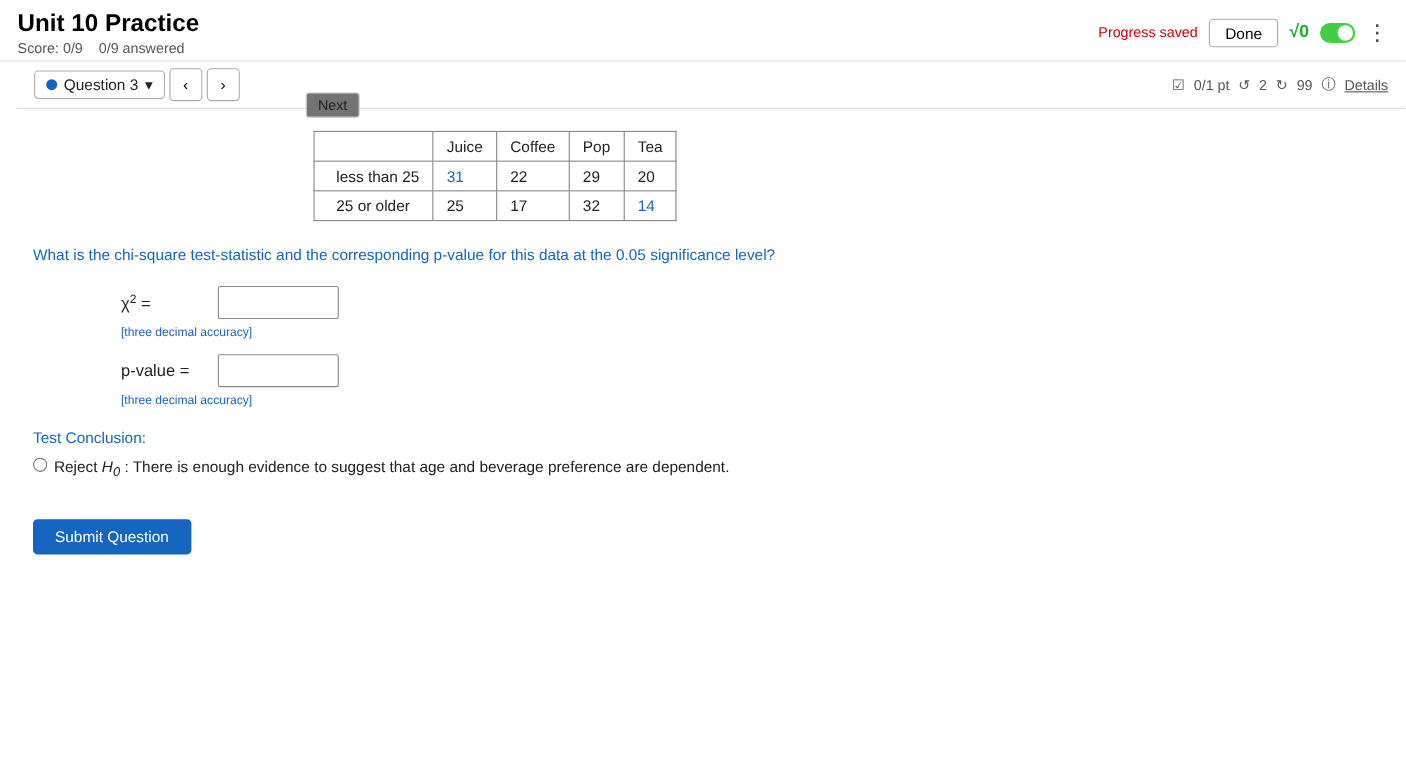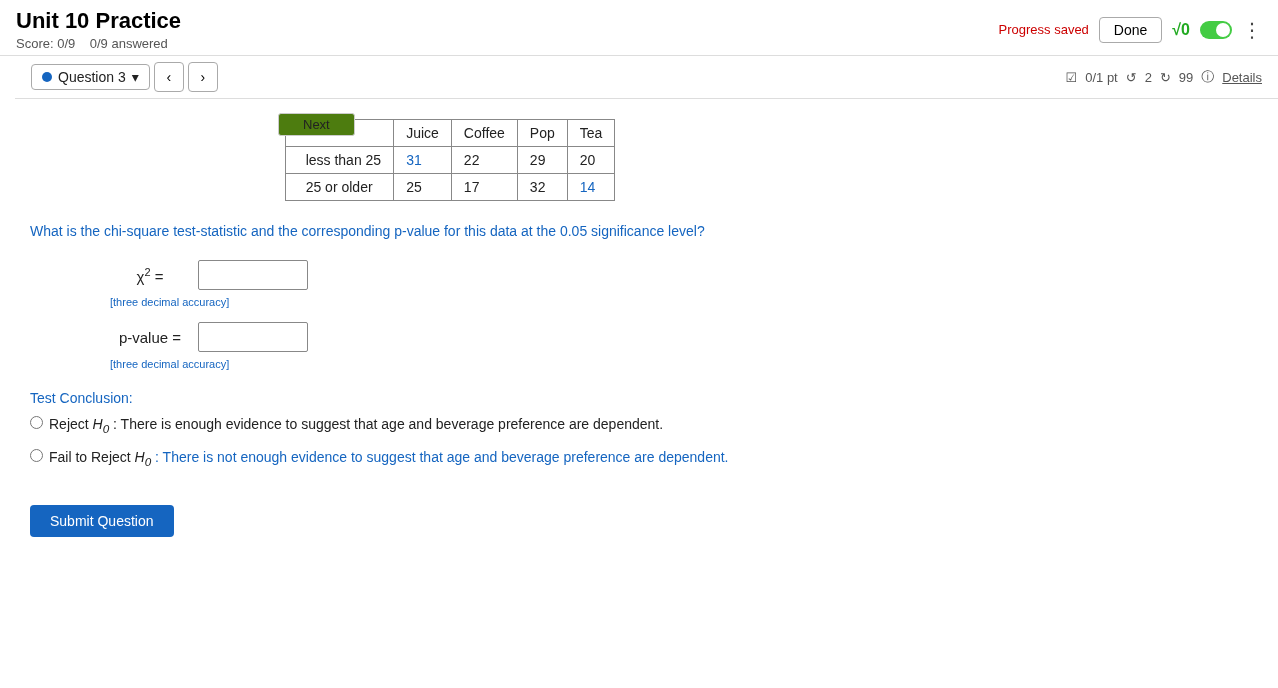--- a/index.html
+++ b/index.html
@@ -67,25 +67,25 @@
       border: 1px solid #aaa;
       border-radius: 4px;
       background: #fff;
       width: 30px; height: 30px;
       display: flex; align-items: center; justify-content: center;
       cursor: pointer;
       font-size: 14px;
     }
     .next-tooltip {
       position: absolute;
-      left: 263px; top: 57px;
-      background: #4d7c0f;
+      left: 263px; top: 28px;
+      background: #737373;
       border: 1px solid #ccc;
       border-radius: 3px;
-      padding: 3px 24px;
+      padding: 3px 10px;
       font-size: 13px;
       z-index: 10;
     }
     .navbar-right { display: flex; align-items: center; gap: 8px; font-size: 13px; color: #555; }
     .check-icon { color: #555; }
     .details-link { color: #555; cursor: pointer; text-decoration: underline; }
 
     
     .content { padding: 20px 30px; max-width: 900px; }
 
@@ -104,21 +104,21 @@
     }
     .data-table th { background: #fff; font-weight: normal; text-align: right; }
     .data-table .row-label { font-weight: normal; padding-left: 20px; }
     .blue-cell { color: #1565c0; }
 
     .question-text2 { color: #1565c0; font-size: 14px; margin-bottom: 18px; line-height: 1.5; }
 
     
     .inputs-area { margin-left: 80px; margin-bottom: 20px; }
     .input-row { display: flex; align-items: center; margin-bottom: 6px; gap: 8px; }
-    .input-label { font-size: 15px; color: #222; min-width: 80px; text-align: center; }
+    .input-label { font-size: 15px; color: #222; min-width: 80px; text-align: left; }
     .chi-label { font-size: 15px; }
     .chi-sup { font-size: 11px; vertical-align: super; }
     .answer-input {
       border: 1px solid #888;
       border-radius: 2px;
       width: 110px;
       height: 30px;
       padding: 2px 6px;
       font-size: 14px;
     }
@@ -249,25 +249,17 @@
 
     <div class="radio-option">
       <input type="radio" name="conclusion" value="reject" style="">
       <span class="radio-text">
         <span>Reject </span>
         <span class="h0-italic">H<sub>0</sub></span>
         <span>: There is enough evidence to suggest that age and beverage preference are dependent.</span>
       </span>
     </div>
 
-    <div class="radio-option">
-      <input type="radio" name="conclusion" value="fail" style="">
-      <span class="radio-text">
-        <span>Fail to Reject </span>
-        <span class="h0-italic">H<sub>0</sub></span>
-        <span class="radio-blue">: There is not enough evidence to suggest that age and beverage preference are dependent.</span>
-      </span>
-    </div>
   </div>
 
   <button class="submit-btn">Submit Question</button>
 
 </div>
 
 </body></html>

